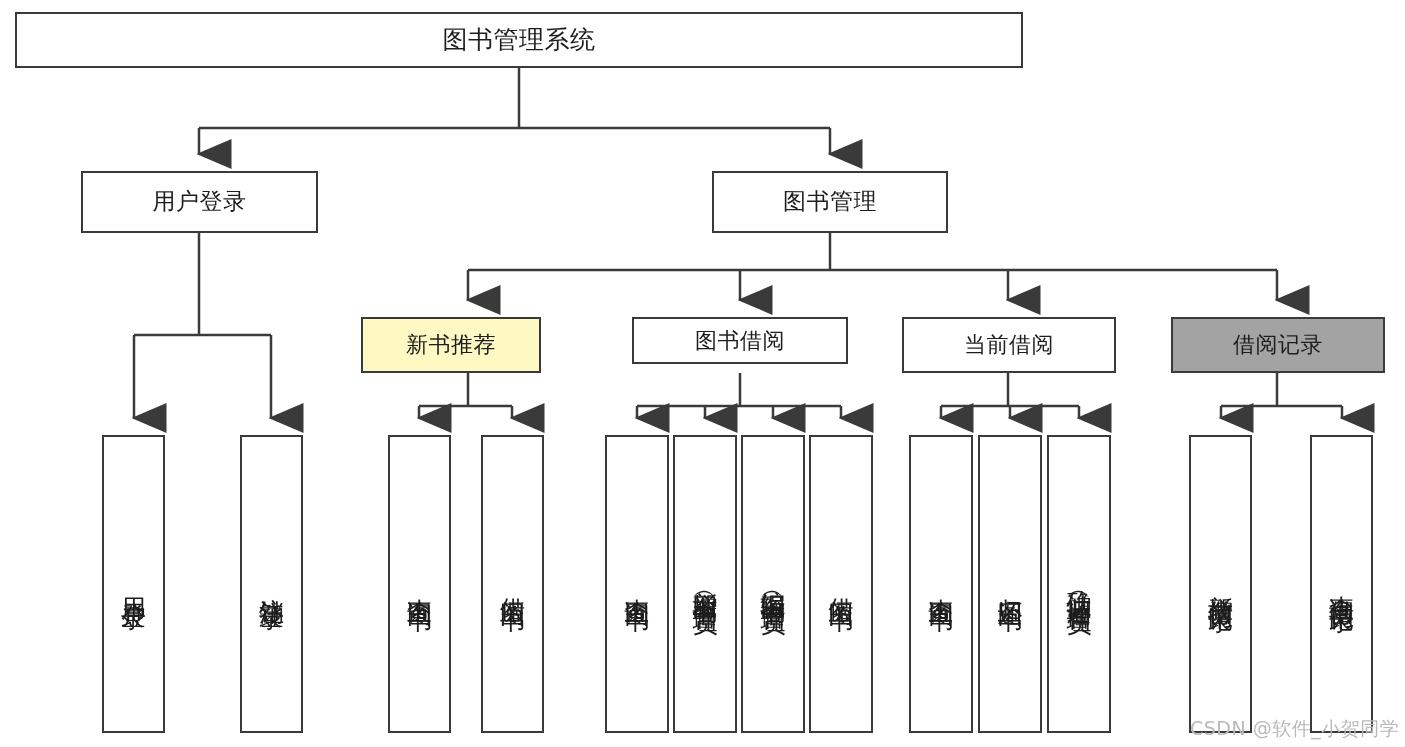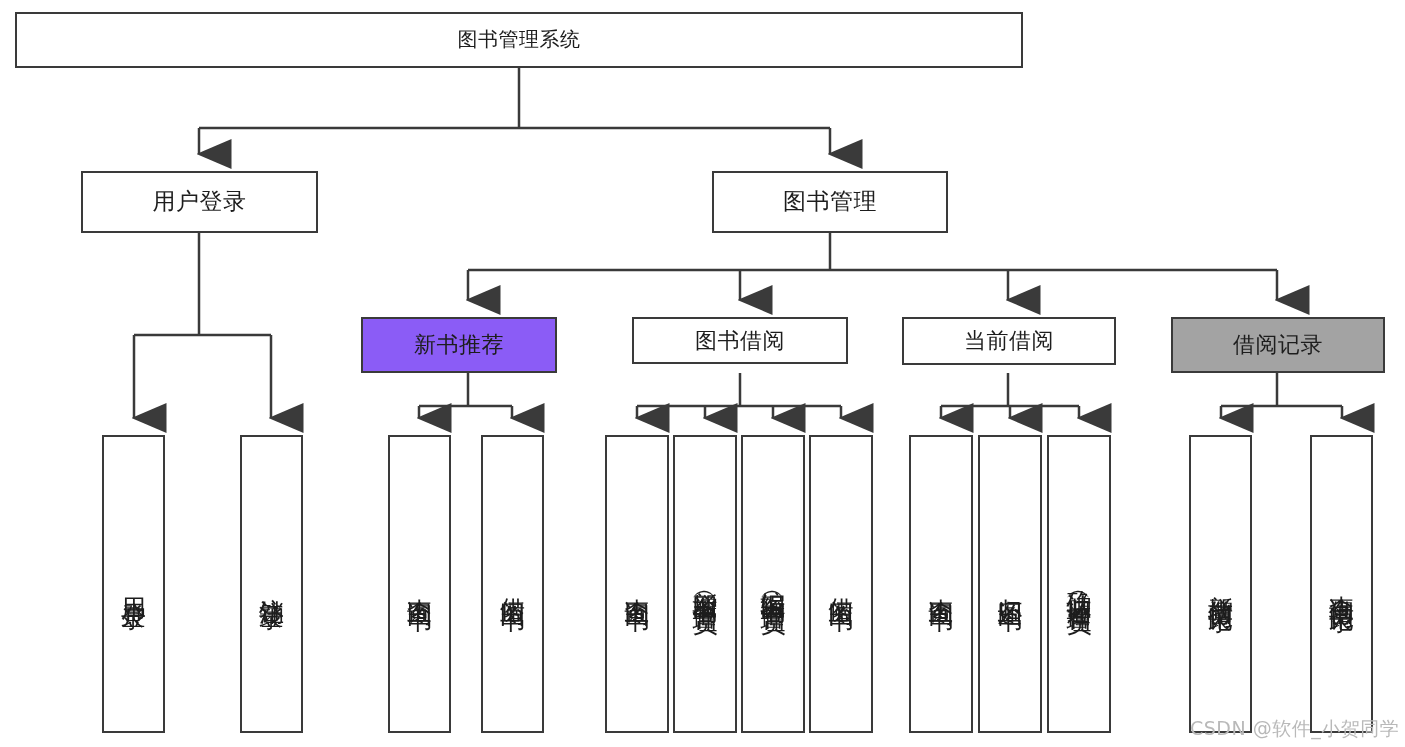--- a/index.html
+++ b/index.html
@@ -35,21 +35,21 @@
     display: flex;
     align-items: center;
     justify-content: center;
     text-align: center;
   }
   .node .label {
     display: block;
     line-height: 1.18;
     letter-spacing: 0.5px;
   }
-  .node-root .label { font-size: 20px; }
+  .node-root .label { font-size: 25px; }
   .node-l1 .label   { font-size: 23px; }
   .node-l2 .label   { font-size: 22px; }
 
   
   .node-leaf {
     align-items: center;
     justify-content: center;
   }
   .node-leaf .label {
     writing-mode: vertical-rl;
@@ -127,27 +127,27 @@
     <span class="label">图书管理系统</span>
   </div>
 
   <div class="node node-l1" style="left: 81px; top: 171px; width: 237px; height: 62px; border-color: rgb(58, 58, 58); background: rgb(255, 255, 255); color: rgb(29, 29, 29);">
     <span class="label">用户登录</span>
   </div>
   <div class="node node-l1" style="left: 712px; top: 171px; width: 236px; height: 62px; border-color: rgb(58, 58, 58); background: rgb(255, 255, 255); color: rgb(29, 29, 29);">
     <span class="label">图书管理</span>
   </div>
 
-  <div class="node node-l2" style="left: 361px; top: 317px; width: 196px; height: 56px; border-color: rgb(58, 58, 58); background: #8b5cf6; color: rgb(29, 29, 29);">
+  <div class="node node-l2" style="left: 361px; top: 317px; width: 180px; height: 56px; border-color: rgb(58, 58, 58); background: #fef9c3; color: rgb(29, 29, 29);">
     <span class="label">新书推荐</span>
   </div>
   <div class="node node-l2" style="left: 632px; top: 317px; width: 216px; height: 47px; border-color: rgb(58, 58, 58); background: rgb(255, 255, 255); color: rgb(29, 29, 29);">
     <span class="label">图书借阅</span>
   </div>
-  <div class="node node-l2" style="left: 902px; top: 317px; width: 214px; height: 48px; border-color: rgb(58, 58, 58); background: rgb(255, 255, 255); color: rgb(29, 29, 29); text-align: right;">
+  <div class="node node-l2" style="left: 902px; top: 317px; width: 214px; height: 56px; border-color: rgb(58, 58, 58); background: rgb(255, 255, 255); color: rgb(29, 29, 29); text-align: right;">
     <span class="label">当前借阅</span>
   </div>
   <div class="node node-l2" style="left: 1171px; top: 317px; width: 214px; height: 56px; border-color: rgb(58, 58, 58); background: #a3a3a3; color: rgb(29, 29, 29);">
     <span class="label">借阅记录</span>
   </div>
 
   <div class="node node-leaf" style="left: 102px; top: 435px; width: 63px; height: 298px; border-color: rgb(58, 58, 58); background: rgb(255, 255, 255); color: rgb(29, 29, 29);">
     <span class="label">用户登录</span>
   </div>
   <div class="node node-leaf" style="left: 240px; top: 435px; width: 63px; height: 298px; border-color: rgb(58, 58, 58); background: rgb(255, 255, 255); color: rgb(29, 29, 29);">

